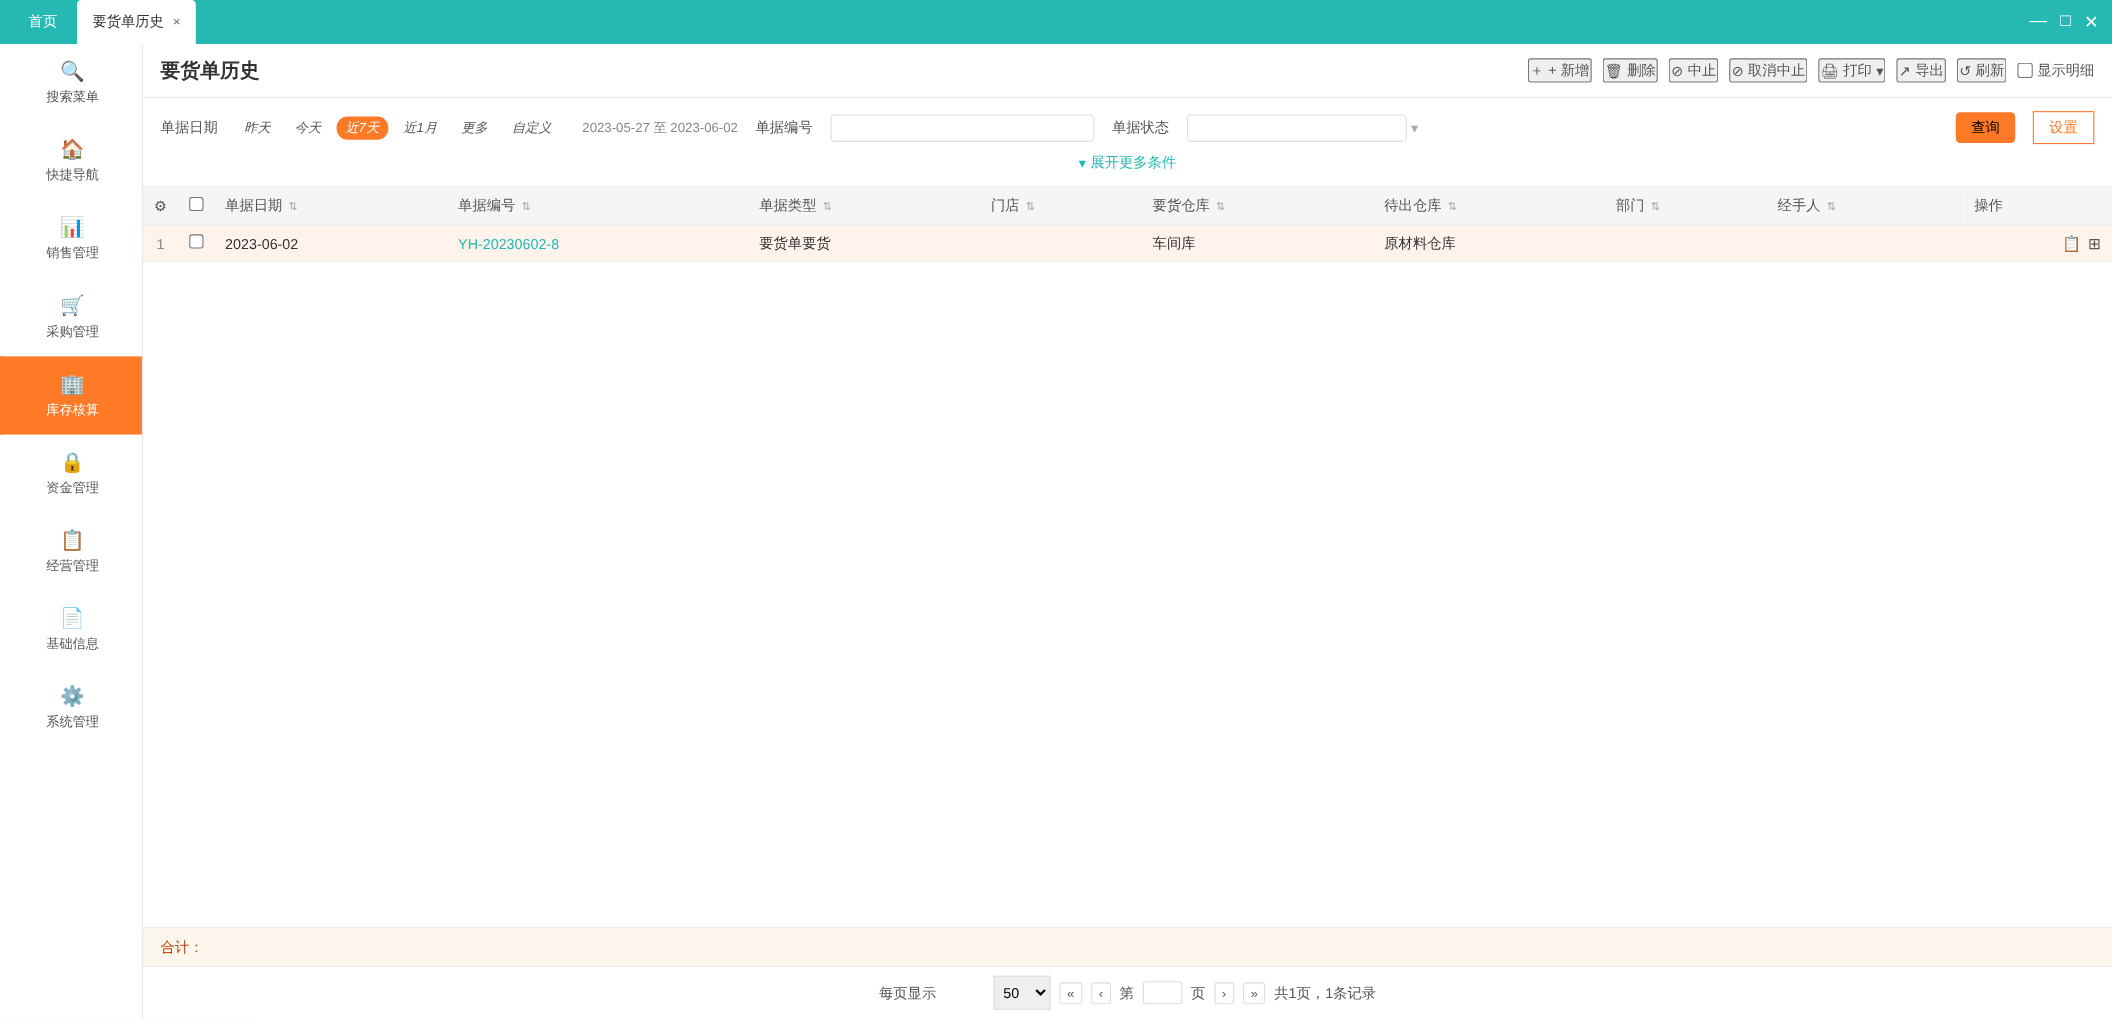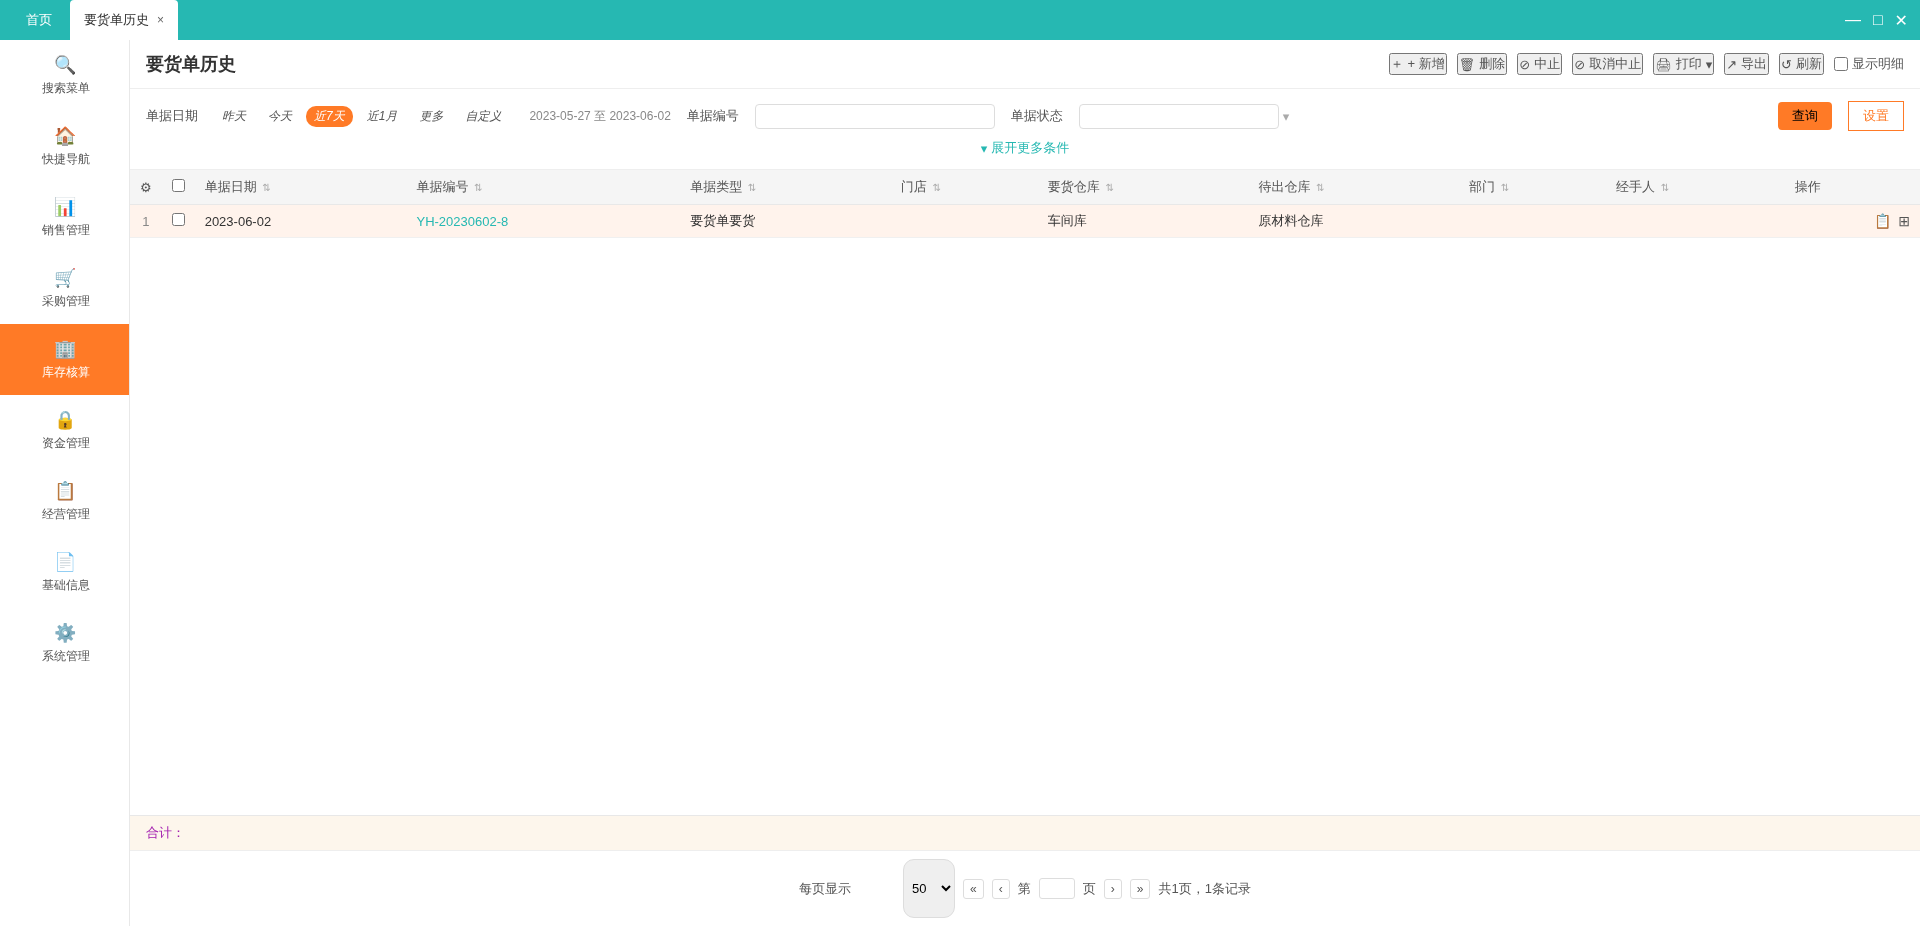--- a/index.html
+++ b/index.html
@@ -54,25 +54,25 @@
     thead th .sort-icon { display: inline-block; font-size: 10px; color: #aaa; margin-left: 2px; }
     tbody tr { border-bottom: 1px solid #f0f0f0; }
     tbody tr.row-highlight { background: #fff3ec; }
     tbody td { padding: 7px 10px; color: #333; }
     tbody td a { color: #26b8b2; text-decoration: none; }
     .row-num { color: #888; text-align: center; }
     .table-ops { display: flex; gap: 6px; justify-content: flex-end; }
     .table-op-icon { cursor: pointer; font-size: 14px; color: #555; }
 
     
-    .footer-summary { padding: 8px 16px; background: #fdf6ec; border-top: 1px solid #e8e8e8; font-size: 13px; color: #a21caf; flex-shrink: 0; display: flex; align-items: center; }
+    .footer-summary { padding: 8px 16px; background: #fdf6ec; border-top: 1px solid #e8e8e8; font-size: 13px; color: #c2410c; flex-shrink: 0; display: flex; align-items: center; }
 
     
     .pagination { display: flex; align-items: center; justify-content: center; padding: 8px 16px; border-top: 1px solid #eee; gap: 8px; font-size: 13px; color: #555; flex-shrink: 0; }
-    .pagination select { border: 1px solid #ddd; border-radius: 11px; padding: 20px 4px; font-size: 13px; margin-left: 44px; }
+    .pagination select { border: 1px solid #ddd; border-radius: 0; padding: 6px 4px; font-size: 13px; margin-left: 44px; }
     .pagination-btn { cursor: pointer; padding: 2px 6px; border: 1px solid #ddd; border-radius: 3px; background: #fff; font-size: 12px; color: #555; }
     .pagination-input { width: 36px; border: 1px solid #ddd; border-radius: 3px; text-align: center; padding: 2px; font-size: 13px; }
 
     
     .settings-btn { background: #fff; border: 1px solid #ff7a26; color: #ff7a26; padding: 5px 14px; border-radius: 0; cursor: pointer; font-size: 13px; }
 
     .th-checkbox { width: 30px; text-align: center; }
     .th-settings { width: 30px; }
   </style>
 </head>

